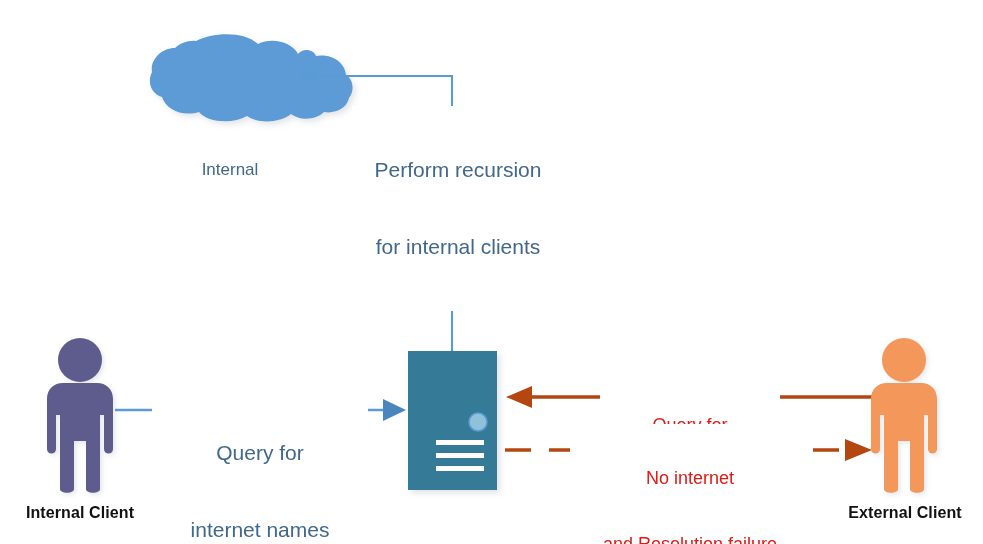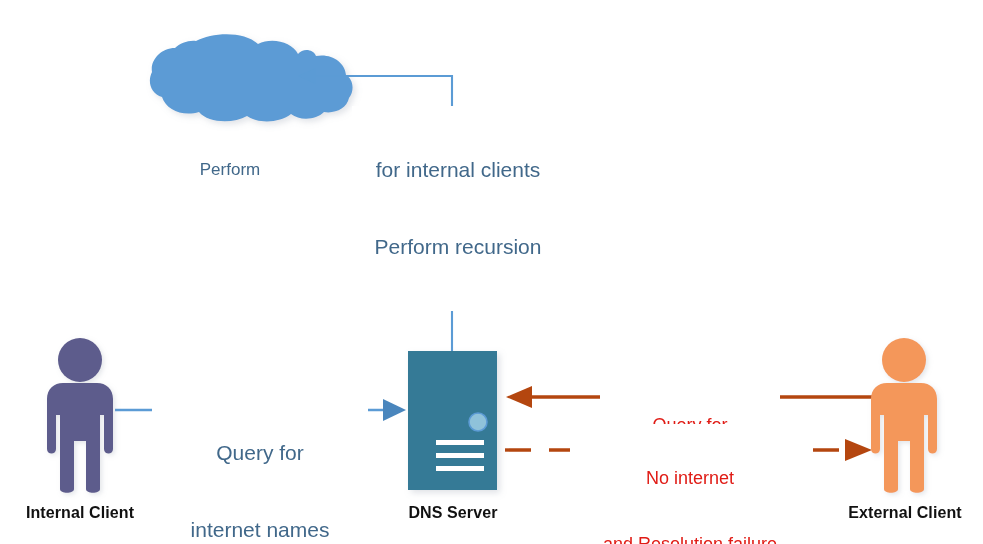--- a/index.html
+++ b/index.html
@@ -198,40 +198,39 @@
                C 898 494, 884 494, 884 489
                L 884 415
                L 880 415
                L 880 449
                C 880 455, 871 455, 871 449 Z" fill="#f4975a"></path>
     </g>
 
   </svg>
 
   <div class="txt label-blue caption-bg" id="recursion-caption">
+    <div>Perform recursion</div>
     <div>for internal clients</div>
-    <div>Perform recursion</div>
-  </div>
-
-  <div class="txt label-blue-sm" id="internet-label">Perform</div>
+  </div>
+
+  <div class="txt label-blue-sm" id="internet-label">Internal</div>
 
   <div class="txt label-blue caption-bg" id="query-internal-label">
     <div>Query for</div>
     <div>internet names</div>
   </div>
 
   <div class="txt label-red caption-bg" id="query-external-label">
     <div>Query for</div>
     <div>internet names</div>
   </div>
 
   <div class="txt label-red caption-bg" id="no-recursion-label">
     <div>No internet</div>
     <div>and Resolution failure</div>
   </div>
 
   <div class="txt label-node" id="internal-client-label">Internal Client</div>
 
-  <div class="txt label-node" id="dns-server-label">DNS Server</div>
 
   <div class="txt label-node" id="external-client-label">External Client</div>
 
 </div>
 
 </body></html>

